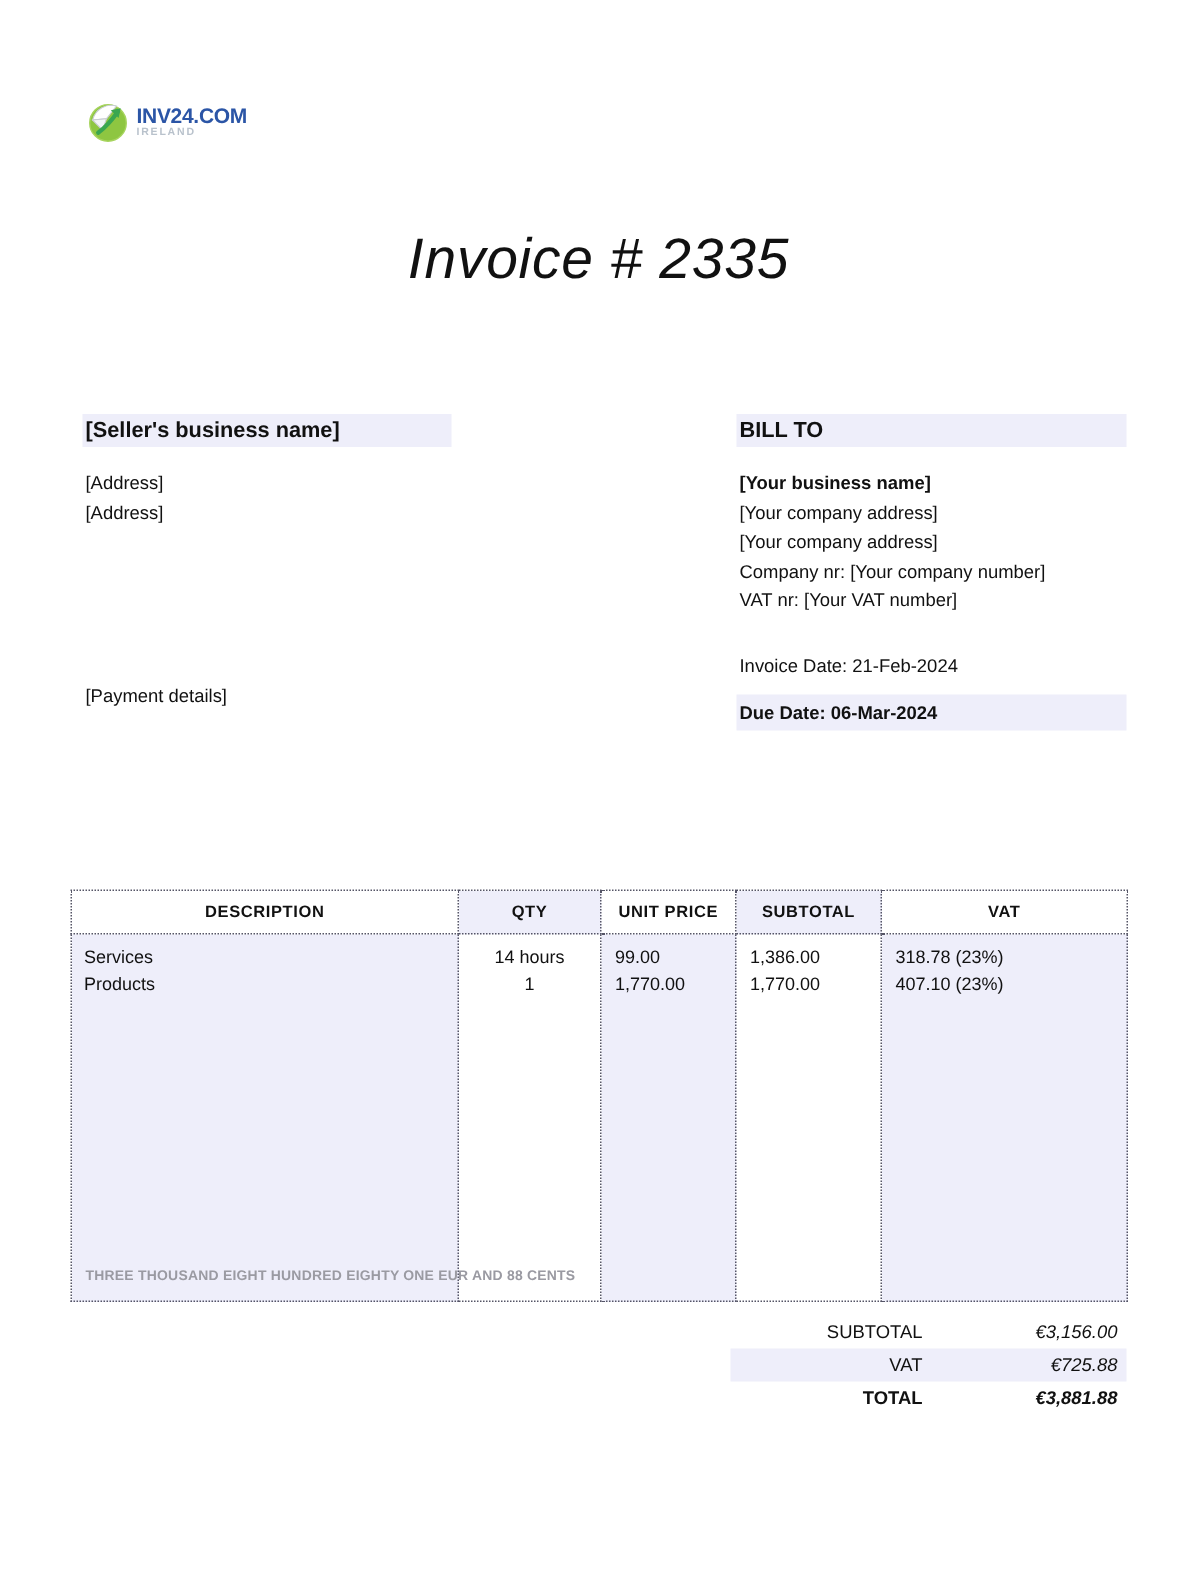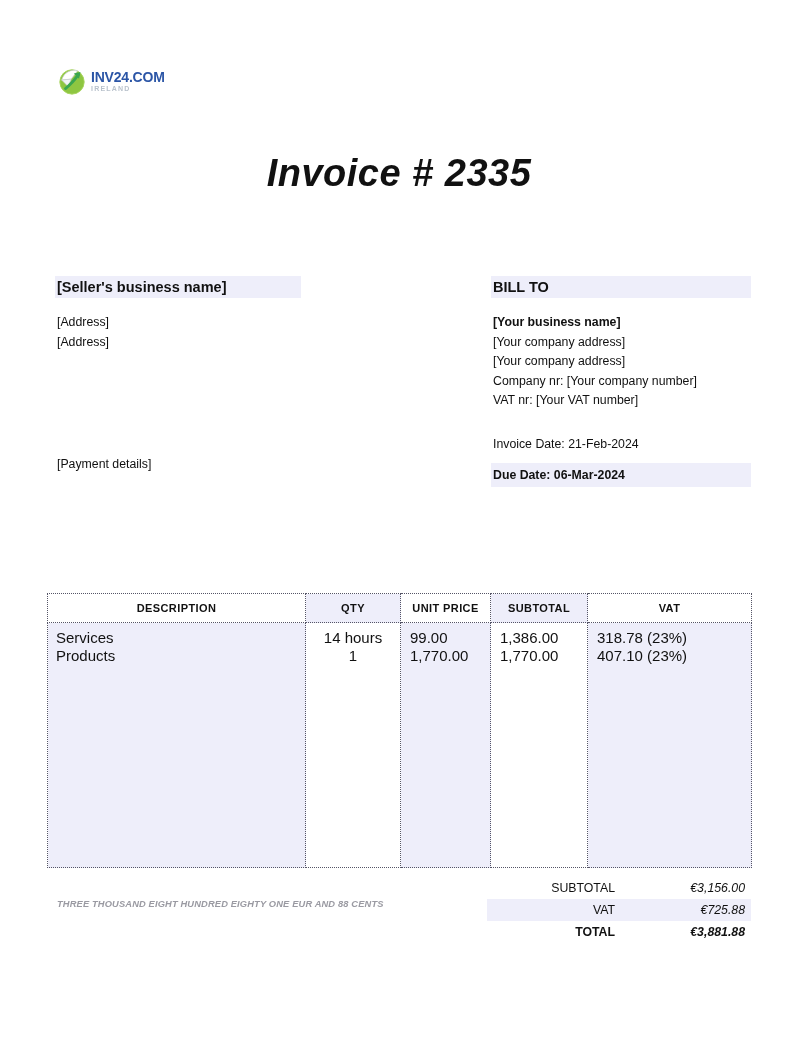--- a/index.html
+++ b/index.html
@@ -50,21 +50,21 @@
   }
 
   
   .invoice-title {
     position: absolute;
     left: 0;
     right: 0;
     top: 152px;
     text-align: center;
     font-size: 38px;
-    font-weight: bold;
+    font-weight: normal;
     font-style: italic;
     letter-spacing: 0.5px;
     color: #111111;
   }
 
   
   .seller {
     position: absolute;
     left: 55px;
     top: 276px;
@@ -144,21 +144,21 @@
   .c-desc { width: 258px; }
   .c-qty  { width: 95px; }
   .c-unit { width: 90px; }
   .c-sub  { width: 97px; }
   .c-vat  { width: 164px; }
 
   .lav  { background: #eeeefa; }
   .wht  { background: #ffffff; }
 
   table.items td {
-    font-size: 15px;
+    font-size: 12px;
     line-height: 18px;
   }
   td .cell {
     padding: 6px 8px 0 8px;
     min-height: 244px;
     box-sizing: border-box;
   }
   td.num .cell { padding-left: 9px; }
   td.ctr .cell { text-align: center; padding-left: 0; padding-right: 0; }
   .row-val { display: block; height: 18px; white-space: nowrap; }
@@ -187,23 +187,22 @@
   .totals-row .t-value {
     width: 86px;
     text-align: right;
     font-style: italic;
   }
   .totals-row.bold { font-weight: bold; }
 
   .amount-words {
     position: absolute;
     left: 57px;
-    top: 899px;
+    top: 845px;
     font-size: 9.3px;
-    font-style: italic;
     font-weight: bold;
     color: #9a9aa2;
     letter-spacing: 0.15px;
     white-space: nowrap;
   }
 </style>
 </head>
 <body>
 
 <div class="page">

